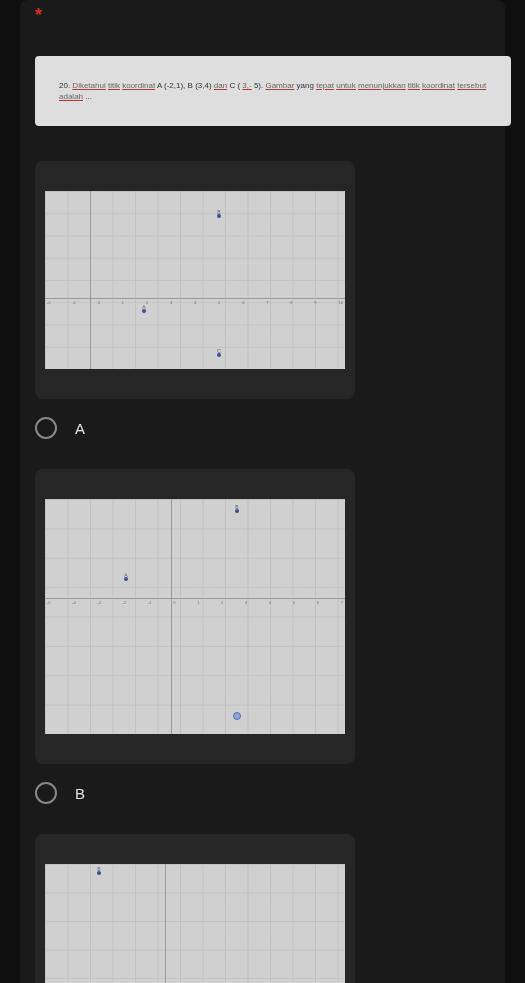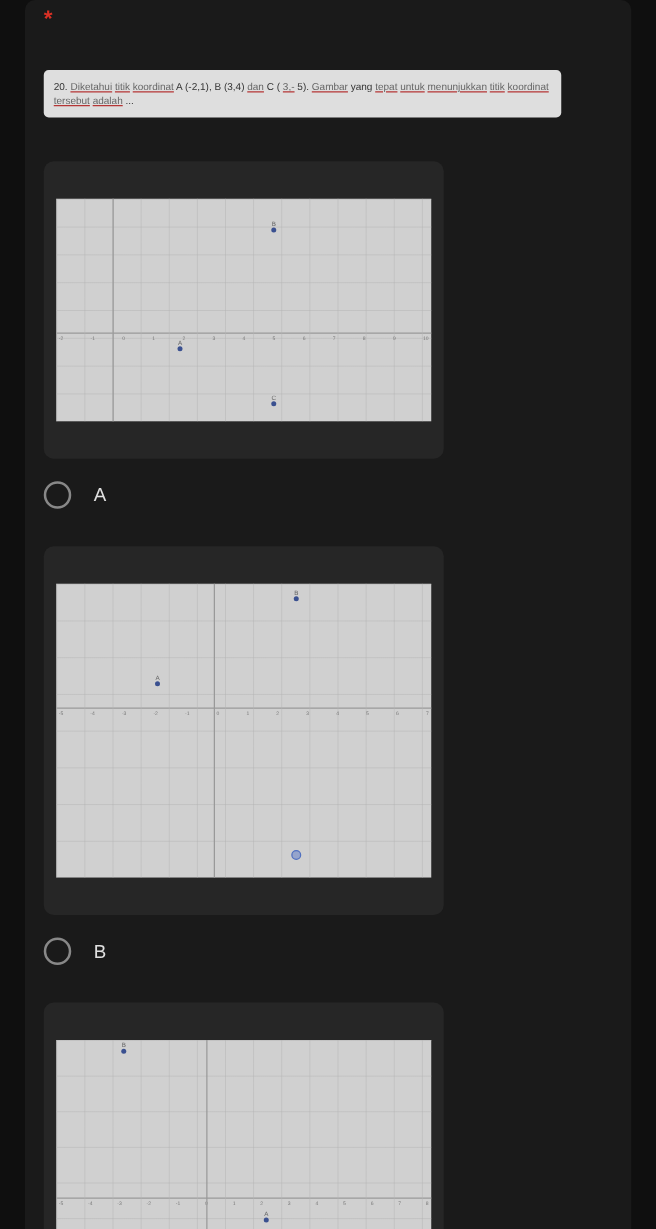--- a/index.html
+++ b/index.html
@@ -23,23 +23,23 @@
     .required-marker {
       color: #d93025;
       font-size: 18px;
       font-weight: bold;
       margin-bottom: 30px;
       display: block;
     }
     .question-image {
       background-color: #dedede;
       border-radius: 4px;
-      padding: 8px;
+      padding: 24px;
       margin-bottom: 35px;
-      width: 414px;
+      width: 476px;
     }
     .question-text {
       font-size: 8px;
       color: #333;
       line-height: 1.4;
     }
     .question-text .underline {
       text-decoration: underline;
       text-decoration-color: #b53636;
       color: #666;

